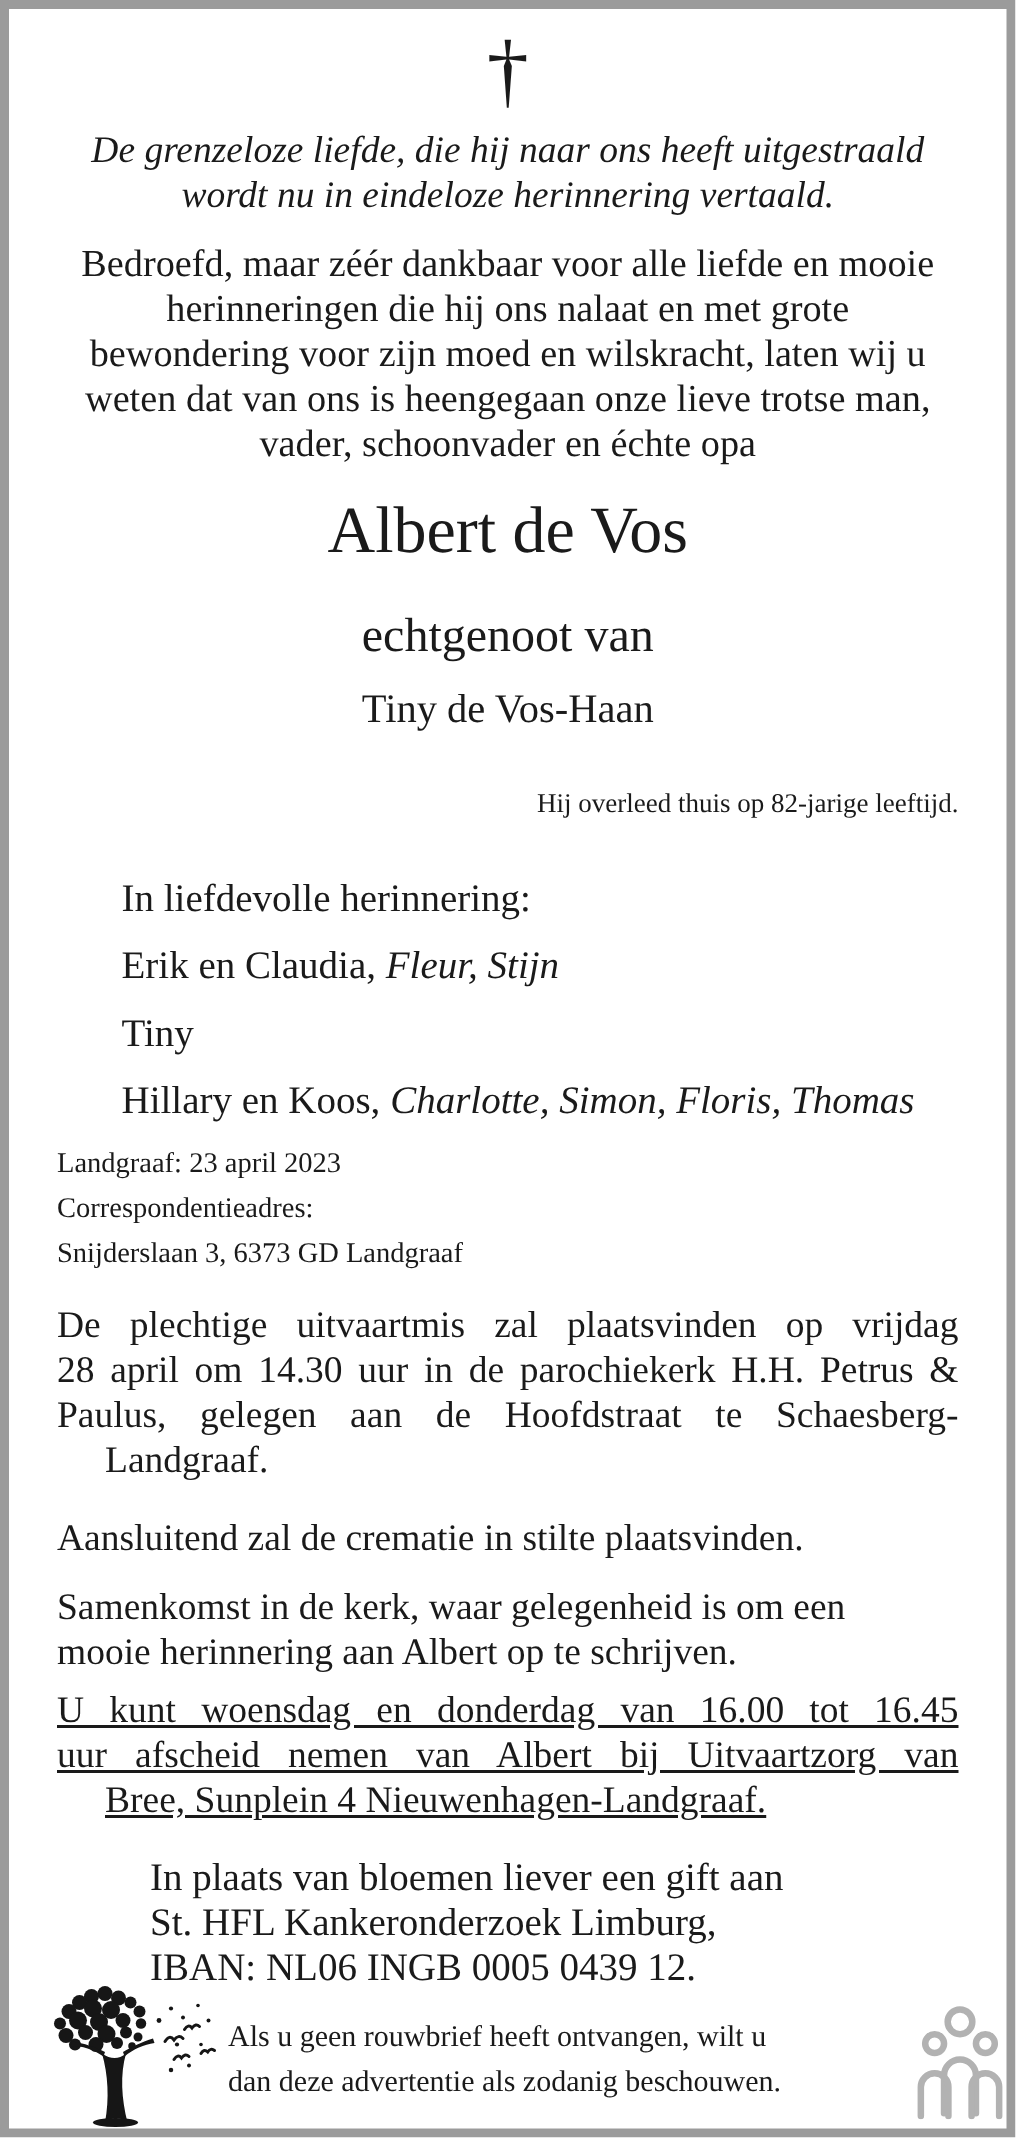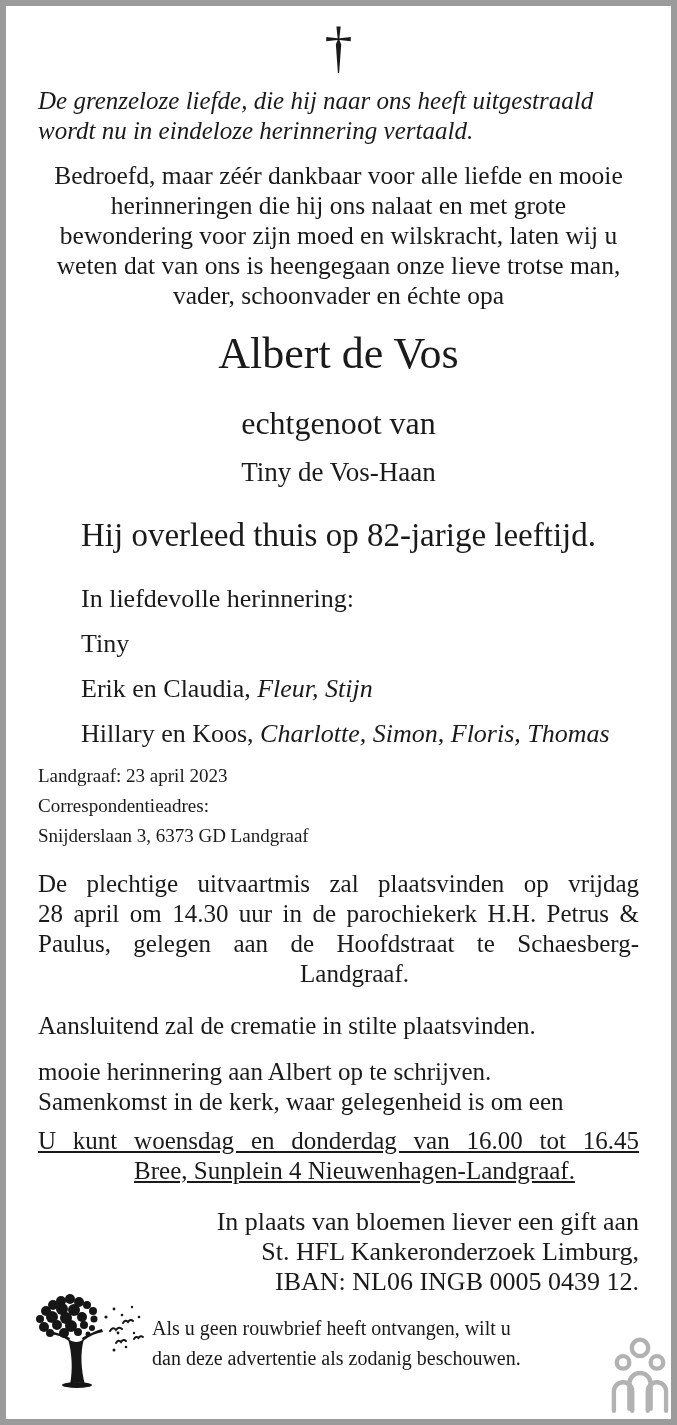--- a/index.html
+++ b/index.html
@@ -10,43 +10,43 @@
     background:#ffffff;
     position:relative;
     overflow:hidden;
     font-family:"Liberation Serif","DejaVu Serif",serif;
     color:#1a1a1a;
   }
   .inner { padding:8px 32px 0 32px; }
 
   .cross { text-align:center; font-size:56px; line-height:66px; height:66px; }
 
-  .quote  { margin-top:6px;  font-style:italic; font-size:25px; line-height:30px; }
+  .quote  { margin-top:6px;  text-align:center; font-style:italic; font-size:25px; line-height:30px; }
   .intro  { margin-top:15px; text-align:center; font-size:25.5px; line-height:30px; }
 
   .name     { margin:13px 0 0 0; text-align:center; font-weight:normal; font-size:44px; line-height:60px; }
   .relation { margin-top:24px; text-align:center; font-size:32px; line-height:30px; }
   .spouse   { margin:10px 0 0 0; text-align:center; font-weight:normal; font-size:27px; line-height:48px; }
-  .death    { margin-top:24px; text-align:center; font-size:33px; line-height:30px; }
+  .death    { margin-top:24px; text-align:right; font-size:18px; line-height:30px; }
 
   .memorial { margin-top:34px; margin-left:43px; font-size:26px; line-height:30px; }
   .memorial .entry { margin-top:15px; }
   .it { font-style:italic; }
 
   .address { margin-top:12px; font-size:19px; line-height:30px; }
 
   .para { font-size:25px; line-height:30px; }
   .funeral    { margin-top:18px; }
   .cremation  { margin-top:22px; }
   .gathering  { margin-top:16px; }
   .visitation { margin-top:9px;text-decoration:underline; }
   .jl   { text-align:justify; text-align-last:justify; }
-  .jend { text-align:center;margin-left:32px; }
+  .jend { text-align:left;margin-left:32px; }
 
-  .donation { margin-top:21px; margin-left:62px; font-size:26px; line-height:30px;text-align:right; }
+  .donation { margin-top:21px; margin-left:62px; font-size:26px; line-height:30px; }
 
   .footer { position:relative; margin-top:6px; height:75px; }
   .tree   { position:absolute; left:-12px; top:-16px; }
   .note   { padding-left:114px; padding-top:10px; font-size:20px; line-height:30px; }
 
   .watermark { position:absolute; right:2px; bottom:6px; }
 </style>
 </head>
 <body>
 
@@ -71,47 +71,48 @@
     <h1 class="name">Albert de Vos</h1>
 
     <div class="relation">echtgenoot van</div>
 
     <h2 class="spouse">Tiny de Vos-Haan</h2>
 
     <div class="death">Hij overleed thuis op 82-jarige leeftijd.</div>
 
     <div class="memorial">
       <div class="m-head">In liefdevolle herinnering:</div>
+      <div class="entry"><span>Erik en Claudia, </span><span class="it">Fleur, Stijn</span></div>
       <div class="entry"><span>Tiny</span><span class="it"></span></div>
-      <div class="entry"><span>Erik en Claudia, </span><span class="it">Fleur, Stijn</span></div>
       <div class="entry"><span>Hillary en Koos, </span><span class="it">Charlotte, Simon, Floris, Thomas</span></div>
     </div>
 
     <div class="address">
       <div>Landgraaf: 23 april 2023</div>
       <div>Correspondentieadres:</div>
       <div>Snijderslaan 3, 6373 GD Landgraaf</div>
     </div>
 
     <div class="para funeral">
       <div class="jl">De plechtige uitvaartmis zal plaatsvinden op vrijdag</div>
       <div class="jl">28 april om 14.30 uur in de parochiekerk H.H. Petrus &amp;</div>
       <div class="jl">Paulus, gelegen aan de Hoofdstraat te Schaesberg-</div>
       <div class="jend">Landgraaf.</div>
     </div>
 
     <div class="para cremation">Aansluitend zal de crematie in stilte plaatsvinden.</div>
 
     <div class="para gathering">
+      <div>Samenkomst in de kerk, waar gelegenheid is om een</div>
       <div>mooie herinnering aan Albert op te schrijven.</div>
-      <div>Samenkomst in de kerk, waar gelegenheid is om een</div>
     </div>
 
     <div class="para visitation">
       <div class="jl">U kunt woensdag en donderdag van 16.00 tot 16.45</div>
+      <div class="jl">uur afscheid nemen van Albert bij Uitvaartzorg van</div>
       <div class="jend">Bree, Sunplein 4 Nieuwenhagen-Landgraaf.</div>
     </div>
 
     <div class="donation">
       <div>In plaats van bloemen liever een gift aan</div>
       <div>St. HFL Kankeronderzoek Limburg,</div>
       <div>IBAN: NL06 INGB 0005 0439 12.</div>
     </div>
 
     <div class="footer">

